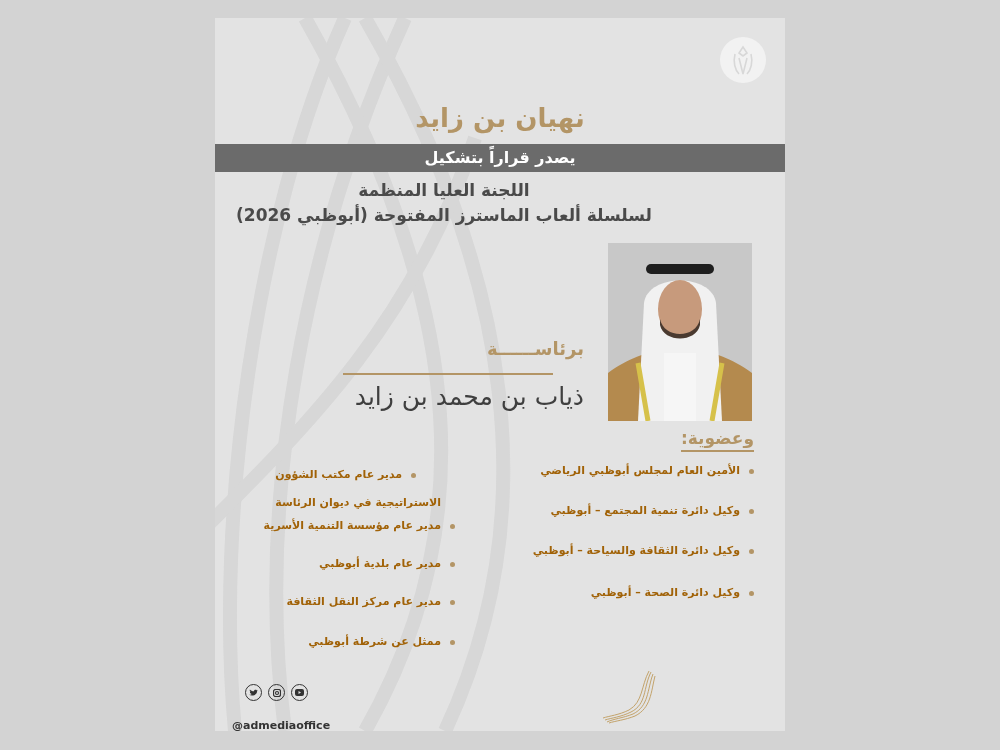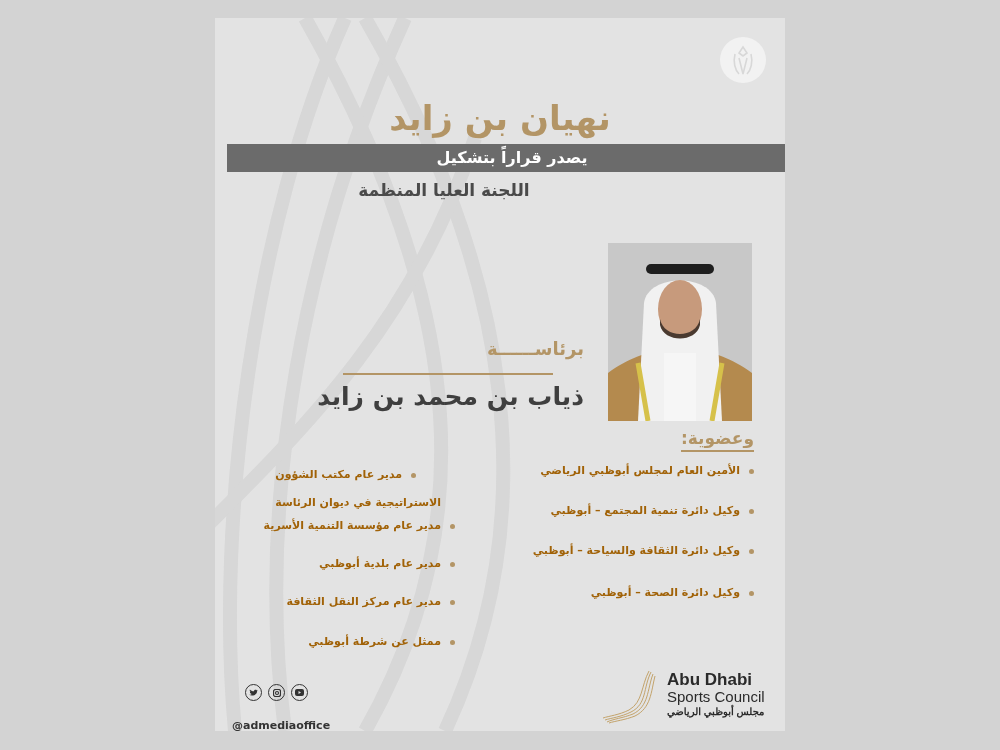--- a/index.html
+++ b/index.html
@@ -11,41 +11,41 @@
     position:absolute; left:215px; top:18px; width:570px; height:713px;
     background:#e3e3e3; overflow:hidden;
   }
   .bg-waves { position:absolute; left:0; top:0; width:570px; height:713px; }
   .emblem {
     position:absolute; left:505px; top:19px; width:46px; height:46px; border-radius:50%;
     background:#f2f2f2; display:flex; align-items:center; justify-content:center;
   }
   .title {
     position:absolute; left:0; width:570px; top:78px; text-align:center;
-    color:#b39566; font-weight:bold; font-size:34px; direction:rtl; line-height:44px;
+    color:#b39566; font-weight:bold; font-size:26px; direction:rtl; line-height:44px;
   }
   .band {
     position:absolute; left:0; top:126px; width:570px; height:28px; background:#6b6b6b;
-    color:#fff; font-size:16px; font-weight:bold; text-align:center; line-height:28px; direction:rtl;margin-left:12px;
+    color:#fff; font-size:16px; font-weight:bold; text-align:center; line-height:28px; direction:rtl;
   }
   .subtitle {
     position:absolute; left:0; width:458px; top:160px; text-align:center; direction:rtl;
     color:#4a4a4a; font-weight:bold; font-size:17px; line-height:25px;
   }
   .photo {
     position:absolute; left:393px; top:225px; width:144px; height:178px; background:#c9c9c9; overflow:hidden;
   }
   .chair-label {
     position:absolute; right:201px; top:320px; color:#b39566; font-size:18px; font-weight:bold; direction:rtl;
   }
   .chair-line {
     position:absolute; left:128px; top:355px; width:210px; height:2px; background:#b39566;
   }
   .chair-name {
-    position:absolute; right:201px; top:364px; color:#3f3f3f; font-size:25px; font-weight:bold; direction:rtl;text-align:right;
+    position:absolute; right:201px; top:364px; color:#3f3f3f; font-size:25px; font-weight:normal; direction:rtl;text-align:right;
   }
   .members-label {
     position:absolute; right:31px; top:410px; color:#b39566; font-size:17px; font-weight:bold; direction:rtl;
     padding-bottom:2px; border-bottom:2px solid #b39566;
   }
   .list { position:absolute; direction:rtl; list-style:none; margin:0; padding:0; }
   .list li {
     position:absolute; right:0; color:#a16207; font-weight:bold; font-size:11px; line-height:20px;
     white-space:nowrap; text-align:left;
   }
@@ -90,20 +90,21 @@
           <path d="M22 10 C24 18 22 26 18 30"></path>
           <path d="M10 14 L14 30 L18 14"></path>
         </g>
       </svg>
   </div>
 
   <div class="title">نهيان بن زايد</div>
   <div class="band">يصدر قراراً بتشكيل</div>
   <div class="subtitle">
     <div>اللجنة العليا المنظمة</div>
+    <div>لسلسلة ألعاب الماسترز المفتوحة (أبوظبي 2026)</div>
   </div>
 
   <div class="photo">
     <svg width="144" height="178" viewBox="0 0 144 178">
       <rect width="144" height="178" fill="#c8c8c8"></rect>
       <path d="M0 178 L0 130 C20 115 40 110 52 105 L92 105 C104 110 124 115 144 130 L144 178 Z" fill="#b48a4e"></path>
       <path d="M30 178 L36 60 C40 30 104 30 108 60 L114 178 Z" fill="#f1f1f1"></path>
       <rect x="38" y="21" width="68" height="10" rx="5" fill="#1e1e1e"></rect>
       <ellipse cx="72" cy="66" rx="22" ry="29" fill="#c79a7c"></ellipse>
       <path d="M52 76 C56 96 88 96 92 76 L92 82 C88 100 56 100 52 82 Z" fill="#4a3a30"></path>
@@ -155,18 +156,13 @@
   <div class="handle">@admediaoffice</div>
 
   <svg class="adsc-logo" viewBox="0 0 60 56">
     <g fill="none" stroke="#c3a36b" stroke-width="1">
       <path d="M48 4 C40 20 44 36 28 44 C18 49 8 50 2 52"></path>
       <path d="M50 6 C44 22 46 38 30 46 C20 50 10 51 4 54"></path>
       <path d="M46 3 C38 18 40 34 26 42 C16 47 6 48 0 50"></path>
       <path d="M52 8 C48 24 48 40 32 48 C22 52 12 53 6 55"></path>
     </g>
   </svg>
-  <div class="adsc-text">
-    <div class="l1">Abu Dhabi</div>
-    <div class="l2">Sports Council</div>
-    <div class="l3">مجلس أبوظبي الرياضي</div>
-  </div>
 </div>
 
 </body></html>

